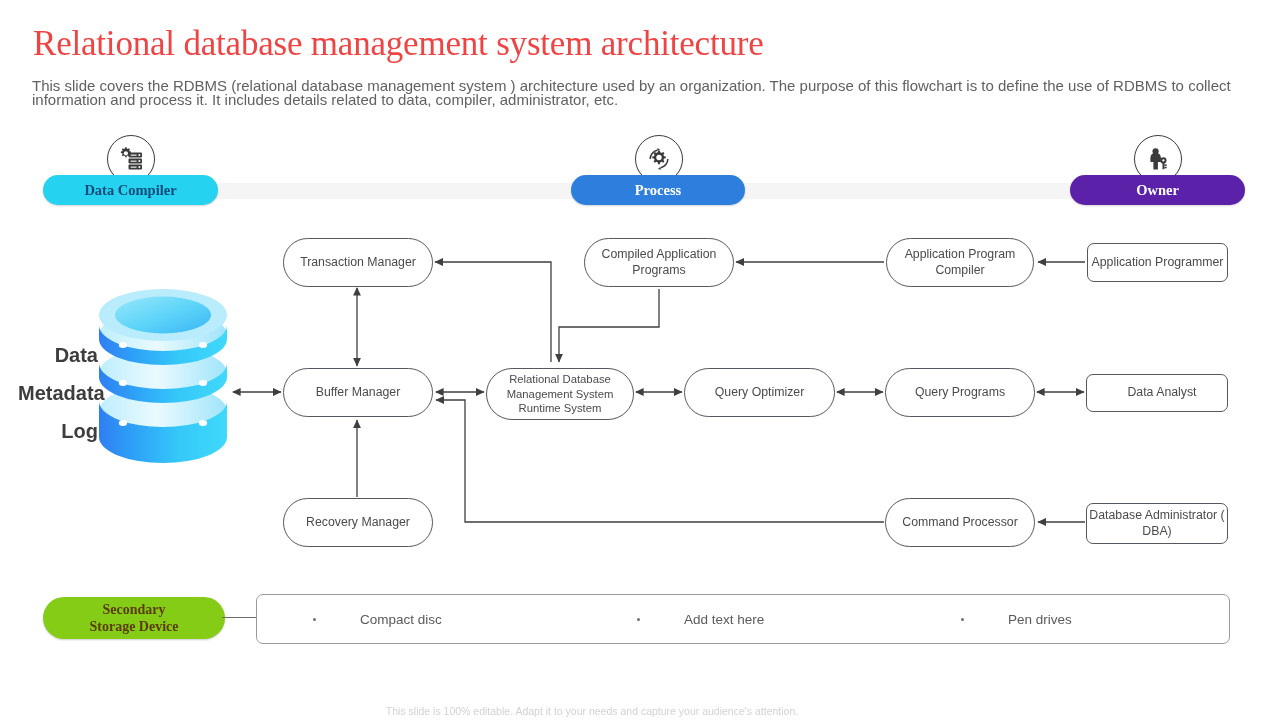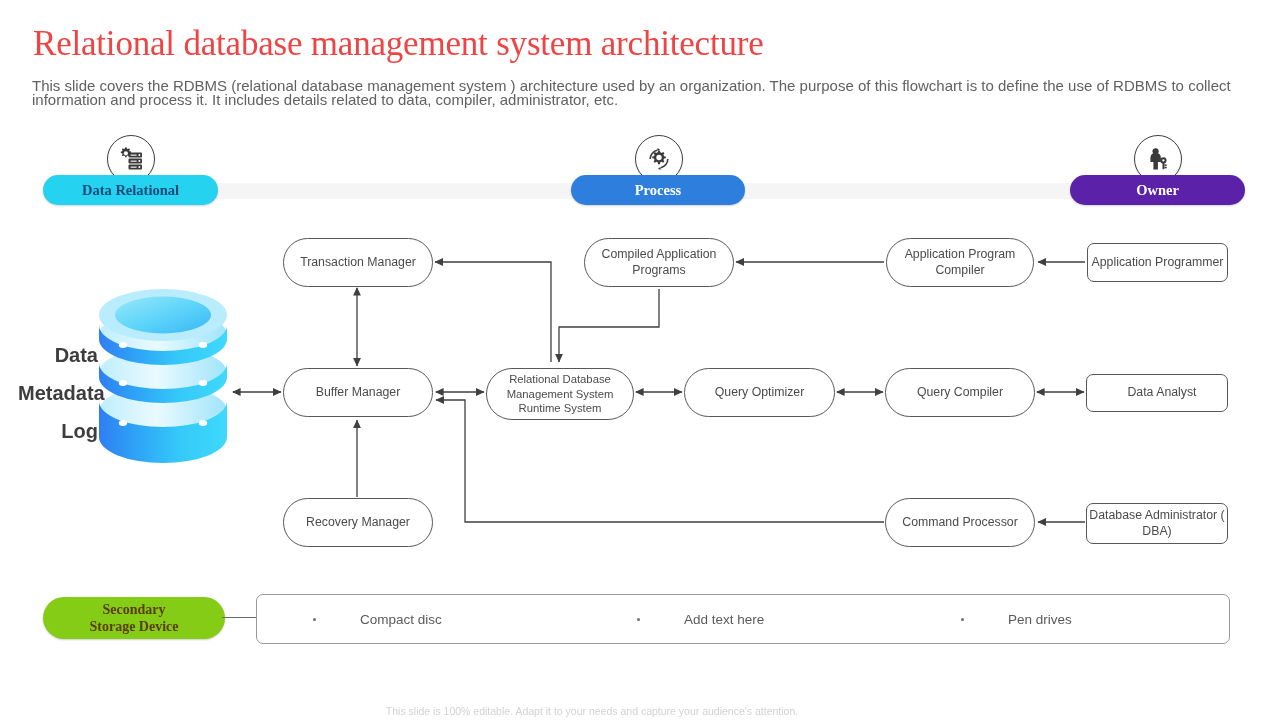--- a/index.html
+++ b/index.html
@@ -111,21 +111,21 @@
           <rect x="10.5" y="18.6" width="13.5" height="5" rx="1"></rect>
           <rect x="12.6" y="8.6" width="6" height="1.1" fill="#fff"></rect>
           <rect x="12.6" y="14.6" width="6" height="1.1" fill="#fff"></rect>
           <rect x="12.6" y="20.6" width="6" height="1.1" fill="#fff"></rect>
           <circle cx="21.4" cy="9.1" r="1" fill="#fff"></circle>
           <circle cx="21.4" cy="15.1" r="1" fill="#fff"></circle>
           <circle cx="21.4" cy="21.1" r="1" fill="#fff"></circle>
         </g>
       </svg>
     </div>
-    <div class="pill" style="width:175px;background:#25d2f0;color:#0f4a7a;">Data Relational</div>
+    <div class="pill" style="width:175px;background:#25d2f0;color:#0f4a7a;">Data Compiler</div>
   </div>
 
   <div class="cat" style="left:571px;top:135px;width:174px;">
     <div class="circ" style="left:64px;">
       <svg width="26" height="26" viewBox="0 0 26 26">
         <g fill="#3a3a3a">
           <path d="M12.1 4.6 l1.8 0 l.32 1.75 a6 6 0 0 1 1.5 .62 l1.45 -1.05 l1.28 1.28 l-1.05 1.45 a6 6 0 0 1 .62 1.5 l1.75 .32 l0 1.8 l-1.75 .32 a6 6 0 0 1 -.62 1.5 l1.05 1.45 l-1.28 1.28 l-1.45 -1.05 a6 6 0 0 1 -1.5 .62 l-.32 1.75 l-1.8 0 l-.32 -1.75 a6 6 0 0 1 -1.5 -.62 l-1.45 1.05 l-1.28 -1.28 l1.05 -1.45 a6 6 0 0 1 -.62 -1.5 l-1.75 -.32 l0 -1.8 l1.75 -.32 a6 6 0 0 1 .62 -1.5 l-1.05 -1.45 l1.28 -1.28 l1.45 1.05 a6 6 0 0 1 1.5 -.62 z"></path>
           <circle cx="13" cy="11.5" r="2.7" fill="#fff"></circle>
           <path d="M3.4 13 a9.6 9.6 0 0 1 7.6 -9.4 l.35 1.5 A8.05 8.05 0 0 0 4.95 13 z"></path>
           <path d="M22.6 13 a9.6 9.6 0 0 1 -7.6 9.4 l-.35 -1.5 a8.05 8.05 0 0 0 6.4 -7.9 z"></path>
@@ -249,21 +249,21 @@
   <div class="node pill" style="left:886px;top:238px;width:148px;height:49px;">Application Program Compiler</div>
 
   <div class="node rect" style="left:1087px;top:243px;width:141px;height:39px;">Application Programmer</div>
 
   <div class="node pill" style="left:283px;top:368px;width:150px;height:49px;">Buffer Manager</div>
 
   <div class="node pill" style="left:486px;top:368px;width:148px;height:52px;font-size:11.3px;line-height:14.5px;">Relational Database Management System Runtime System</div>
 
   <div class="node pill" style="left:684px;top:368px;width:151px;height:49px;">Query  Optimizer</div>
 
-  <div class="node pill" style="left:885px;top:368px;width:150px;height:49px;">Query Compiler</div>
+  <div class="node pill" style="left:885px;top:368px;width:150px;height:49px;">Query Programs</div>
 
   <div class="node rect" style="left:1086px;top:374px;width:142px;height:38px;padding-left:10px;">Data Analyst</div>
 
   <div class="node pill" style="left:283px;top:498px;width:150px;height:49px;">Recovery  Manager</div>
 
   <div class="node pill" style="left:885px;top:498px;width:150px;height:49px;">Command  Processor</div>
 
   <div class="node rect" style="left:1086px;top:503px;width:142px;height:41px;">Database Administrator ( DBA)</div>
 
   <div class="sec-pill">

